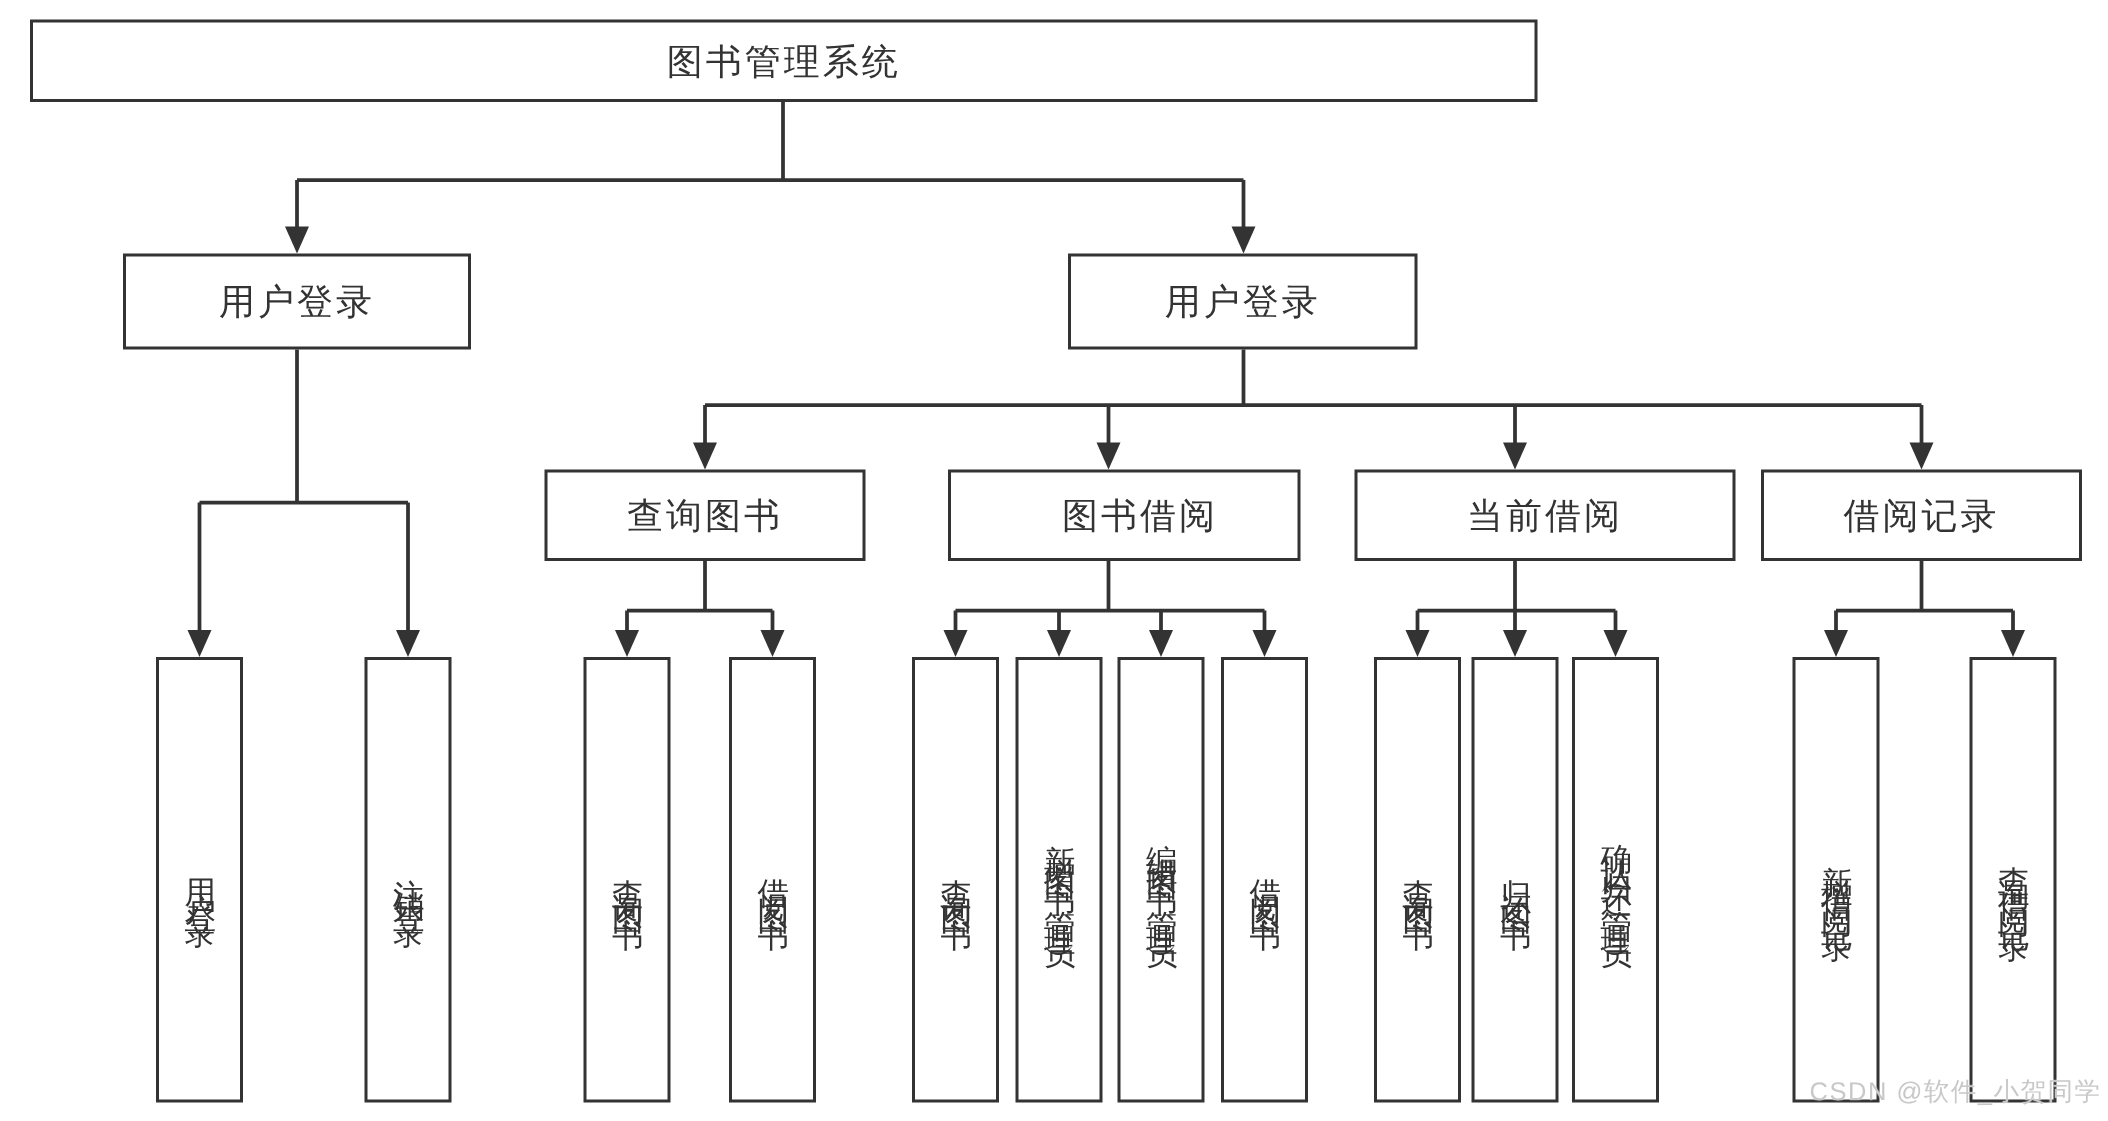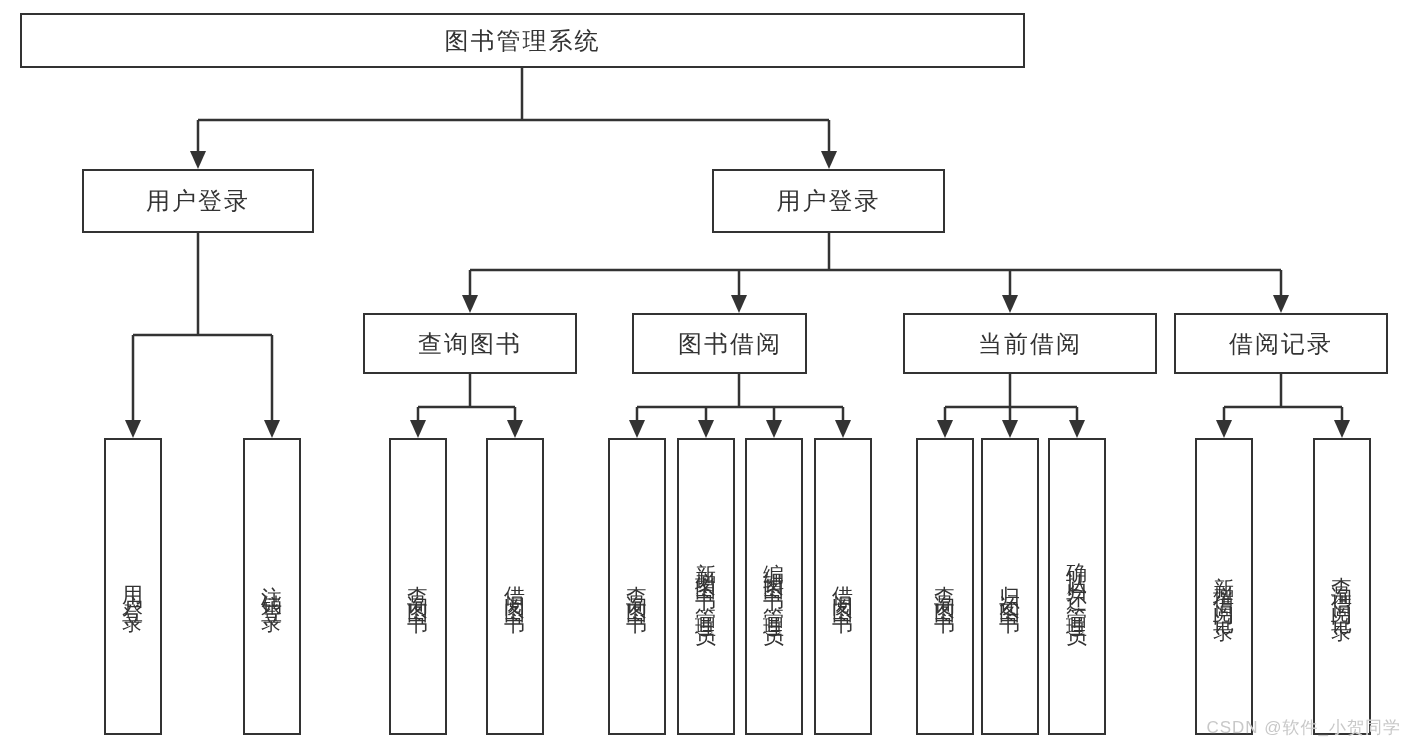--- a/index.html
+++ b/index.html
@@ -66,21 +66,21 @@
       <polygon points="1334,420 1350,420 1342,438"></polygon>
     </g>
   </svg>
 
   <div class="box" style="left:20px; top:13px; width:1005px; height:55px;">图书管理系统</div>
 
   <div class="box" style="left:82px; top:169px; width:232px; height:64px;">用户登录</div>
   <div class="box" style="left:712px; top:169px; width:233px; height:64px;">用户登录</div>
 
   <div class="box" style="left:363px; top:313px; width:214px; height:61px;">查询图书</div>
-  <div class="box" style="left:632px; top:313px; width:175px; height:61px;padding-left:21px;">图书借阅</div>
+  <div class="box" style="left:632px; top:313px; width:235px; height:61px;padding-left:21px;">图书借阅</div>
   <div class="box" style="left:903px; top:313px; width:254px; height:61px;">当前借阅</div>
   <div class="box" style="left:1174px; top:313px; width:214px; height:61px;">借阅记录</div>
 
   <div class="box v" style="left:104px; top:438px; width:58px; height:297px;">用户登录</div>
   <div class="box v" style="left:243px; top:438px; width:58px; height:297px;">注销登录</div>
 
   <div class="box v" style="left:389px; top:438px; width:58px; height:297px;">查询图书</div>
   <div class="box v" style="left:486px; top:438px; width:58px; height:297px;">借阅图书</div>
 
   <div class="box v" style="left:608px; top:438px; width:58px; height:297px;">查询图书</div>

